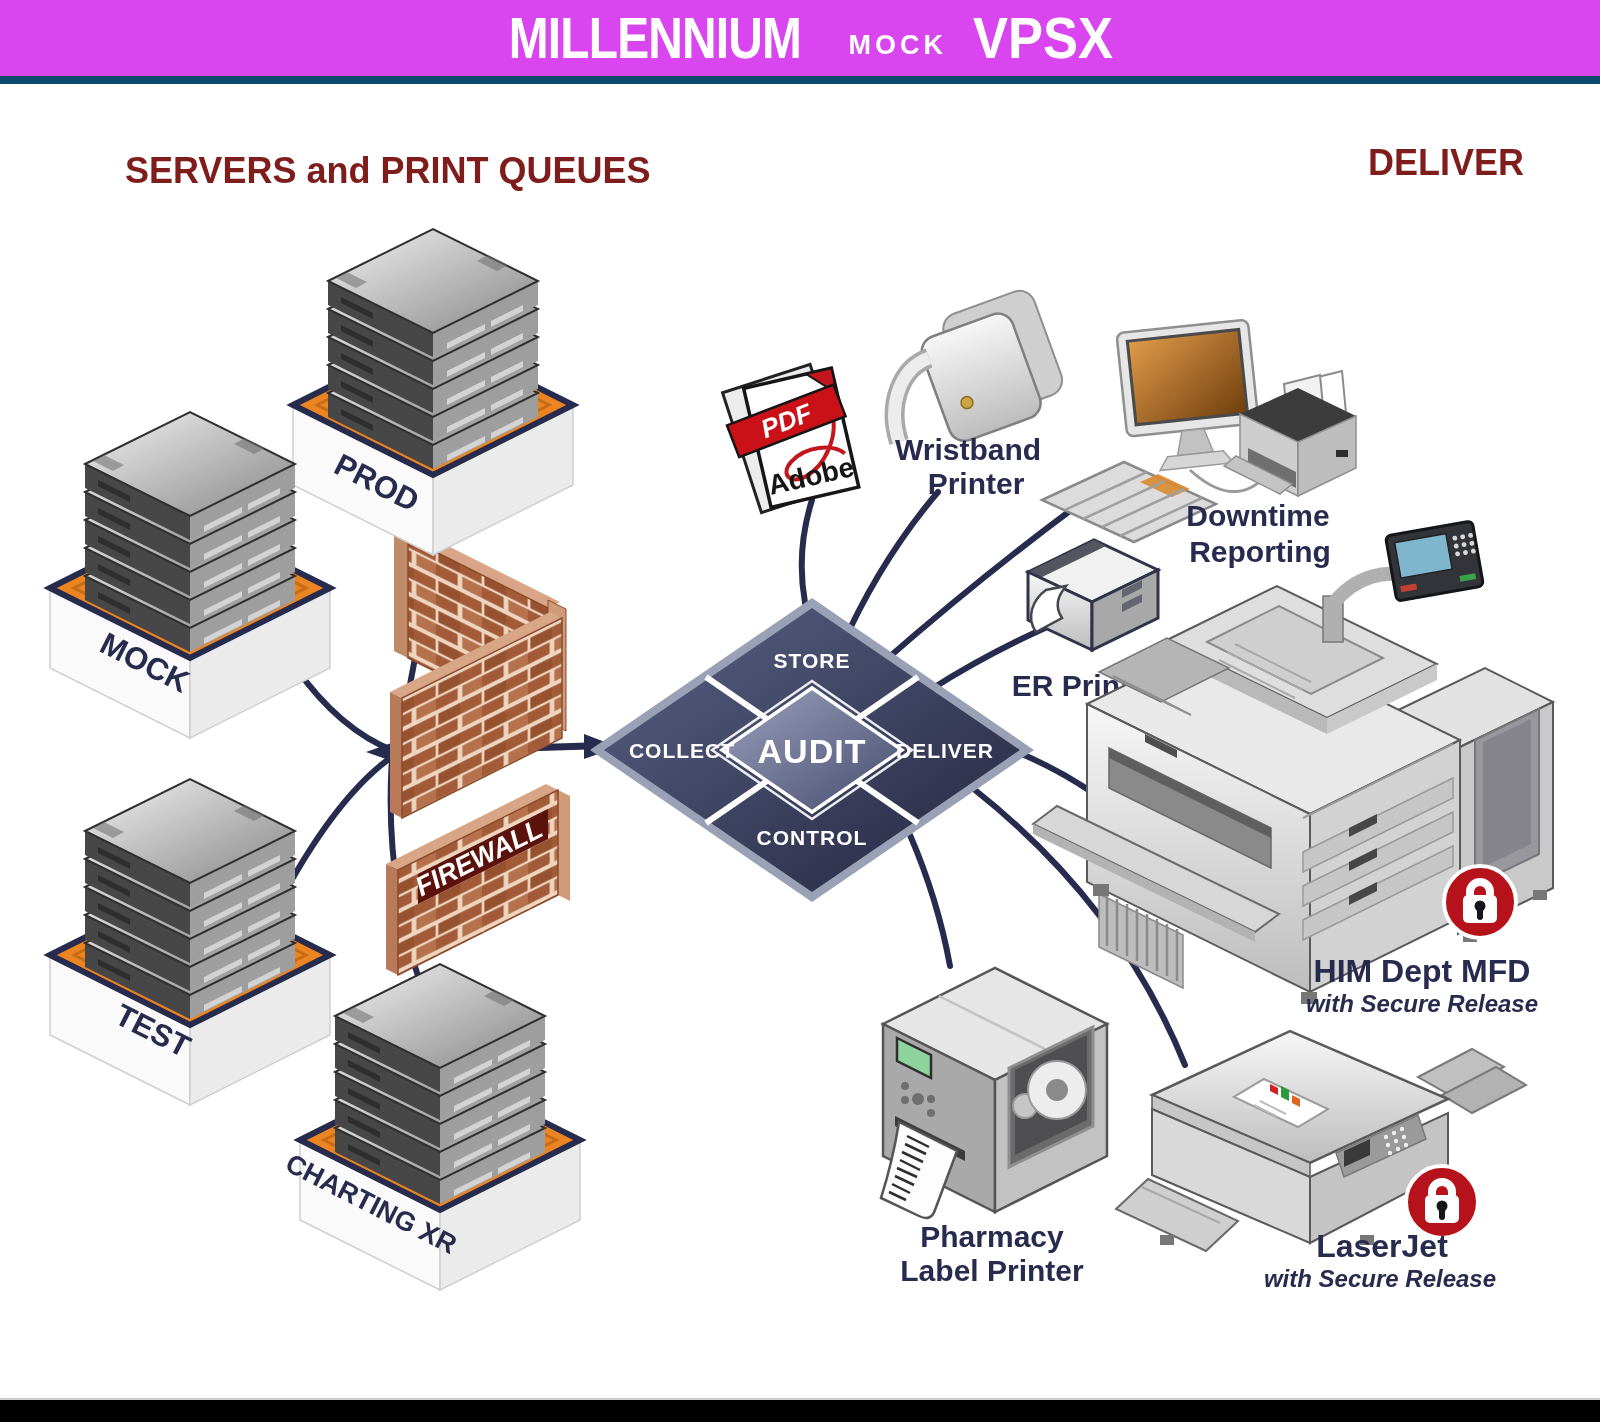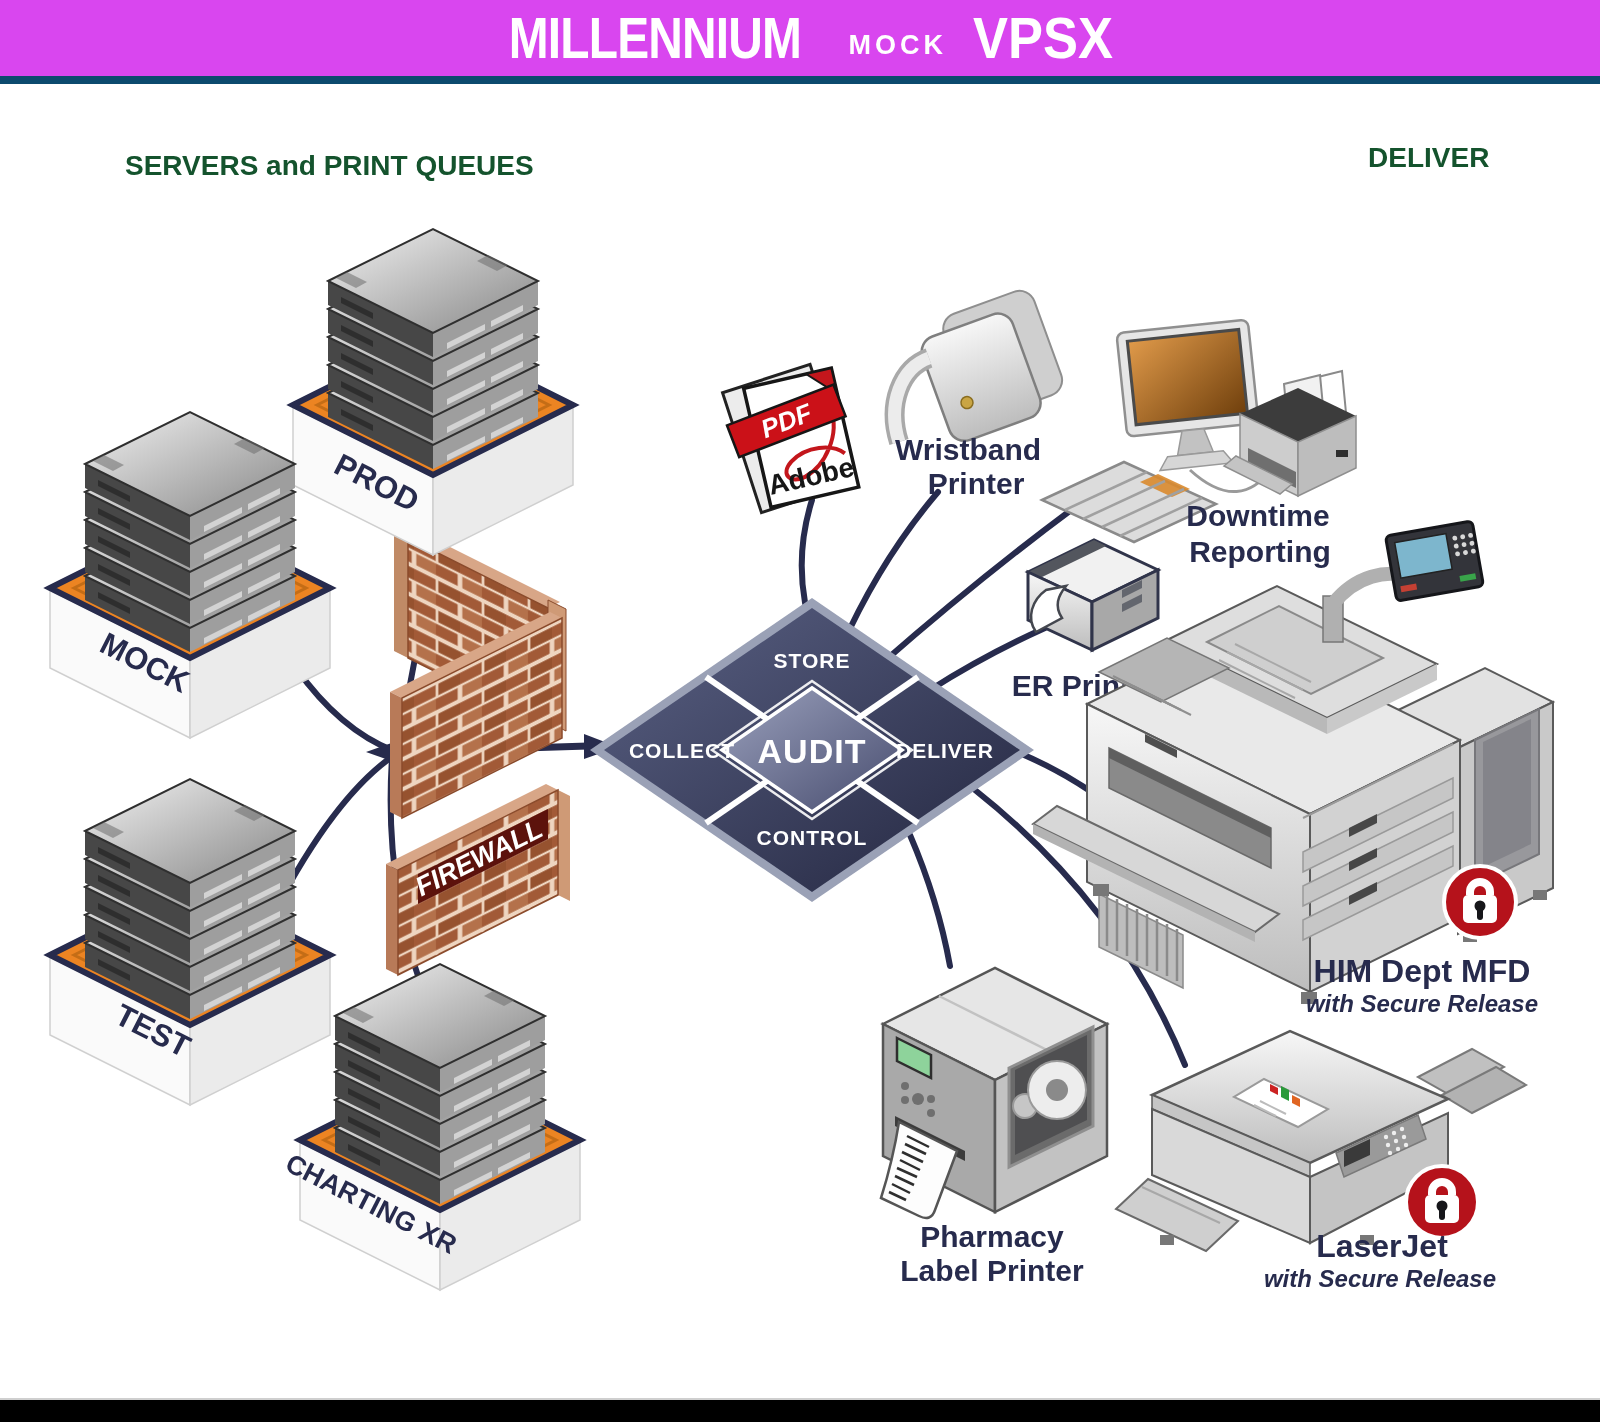--- a/index.html
+++ b/index.html
@@ -5,21 +5,21 @@
   html,body{margin:0;padding:0;background:#fff;}
   .canvas{position:relative;width:1600px;height:1422px;background:#ffffff;overflow:hidden;
           font-family:"Liberation Sans",sans-serif;}
   .header{position:absolute;top:0;left:0;right:0;height:76px;background:#d946ef;
           display:flex;align-items:center;justify-content:center;gap:20px;
           border-bottom:8px solid #0c4a6e;}
   .t-main{color:#fff;font-size:57px;font-weight:800;display:inline-block;transform:scaleX(.84);letter-spacing:-1px;}
   .t-with{color:#fff;font-size:27px;font-weight:700;letter-spacing:4px;display:inline-block;padding-top:14px;}
   .t-prod{color:#fff;font-size:57px;font-weight:800;display:inline-block;transform:scaleX(.92);}
   .footer{position:absolute;bottom:0;left:0;right:0;height:22px;background:#000;border-top:2px solid #cfcfcf;}
-  .heading{position:absolute;color:#14532d;font-weight:700;font-size:28px;}
+  .heading{position:absolute;color:#7f1d1d;font-weight:700;font-size:36px;}
   #h-servers{left:125px;top:150px;}
   #h-output{left:1368px;top:142px;}
   svg.scene{position:absolute;left:0;top:0;}
   svg text{font-family:"Liberation Sans",sans-serif;}
   .lbl{fill:#272b4d;font-weight:700;}
   .hub-lbl{fill:#ffffff;font-weight:700;letter-spacing:1px;}
 </style>
 </head>
 <body>
 

